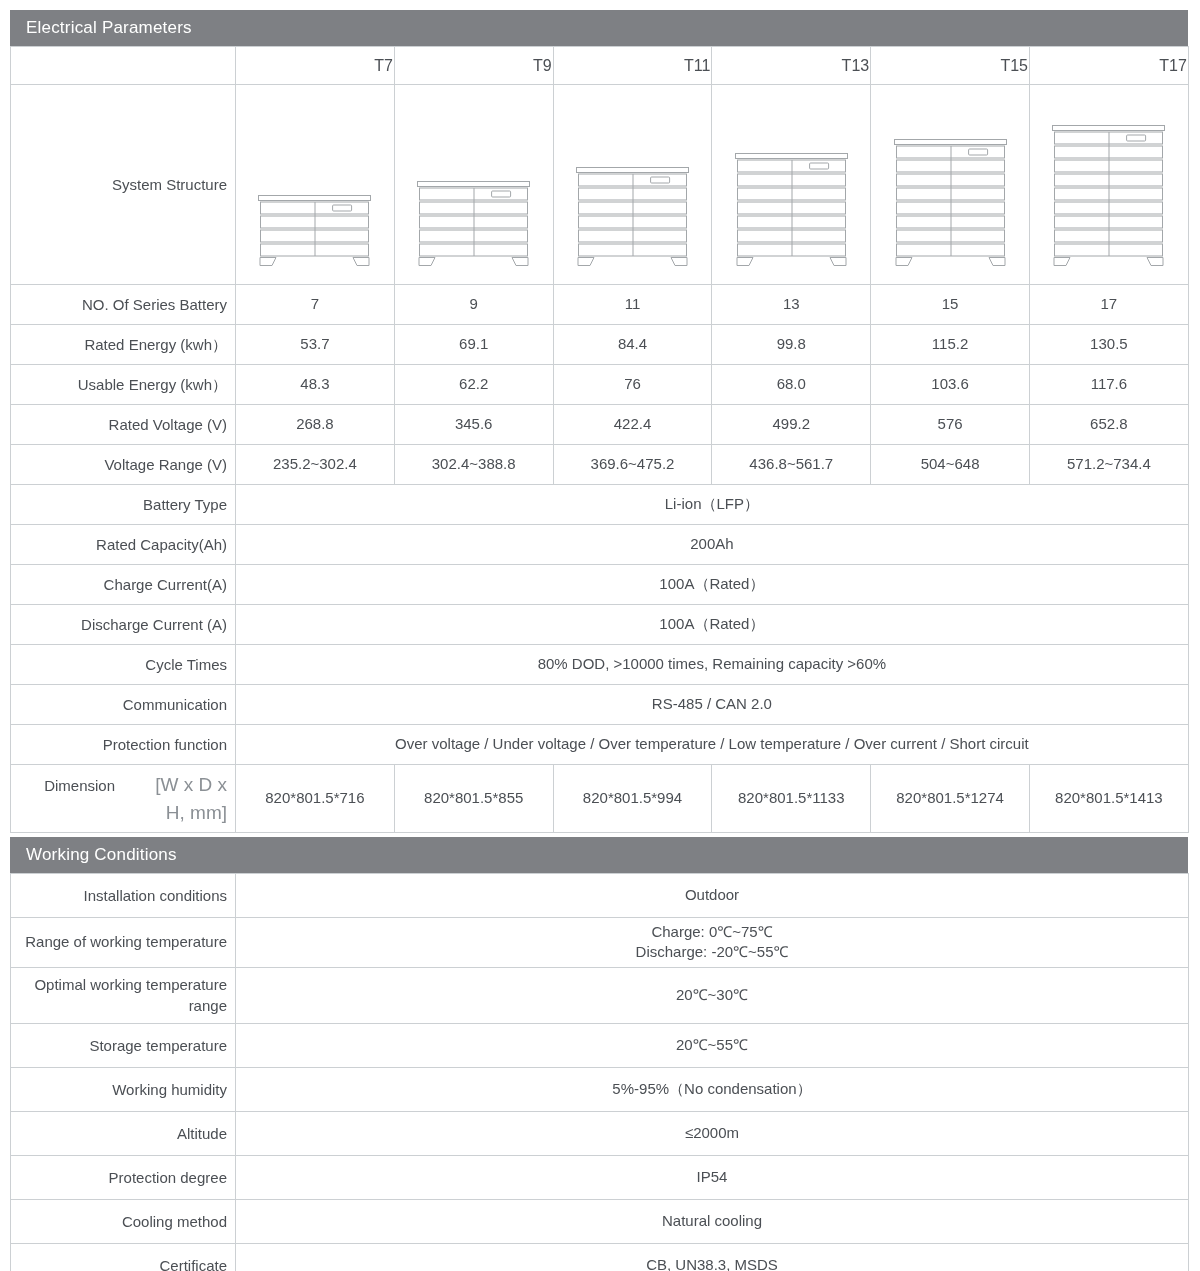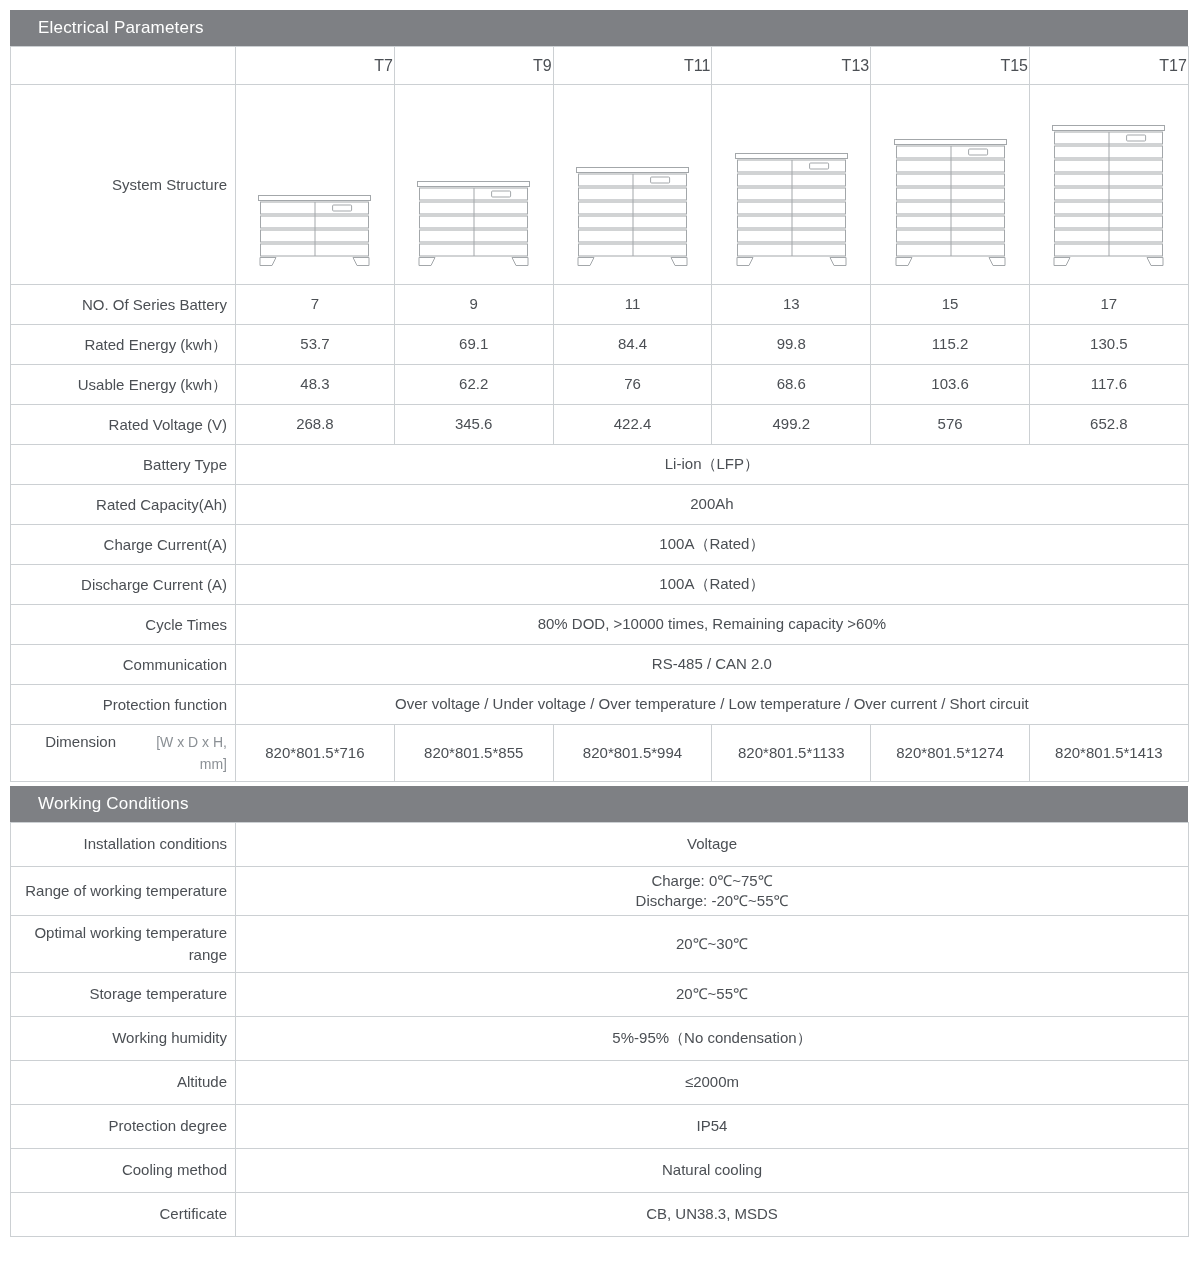--- a/index.html
+++ b/index.html
@@ -17,41 +17,41 @@
     font-family:"Liberation Sans", sans-serif;
     color:var(--body-text);
     -webkit-font-smoothing:antialiased;
   }
   .page{padding:10px 12px 8px 10px;}
   .section-bar{
     width:1178px;height:36px;line-height:36px;
     background:var(--section-header-bg);
     color:var(--section-header-text);
     font-size:17px;letter-spacing:.2px;
-    padding-left:28px;
+    padding-left:16px;
   }
   table{
     border-collapse:collapse;
     width:1178px;
     table-layout:fixed;
   }
   td{
     border:1px solid var(--table-border);
     font-size:15px;font-weight:400;
     color:var(--body-text);
     vertical-align:middle;
     background:#fff;
   }
   td.label{
     text-align:right;
     padding:6px 8px 6px 10px;
     height:40px;
     line-height:1.45;
   }
-  td.label .sub{font-size:14px;color:var(--sub-text);margin-left:36px;}
+  td.label .sub{font-size:19px;color:var(--sub-text);margin-left:36px;}
   td.model{height:38px;text-align:right;font-size:16px;}
   td.corner{height:38px;}
   td.val{text-align:center;height:40px;padding:4px 4px;line-height:1.35;}
   td.structure-cell{
     height:200px;
     vertical-align:bottom;
     text-align:center;
     padding:0 0 18px 0;
   }
   td.structure-cell svg{display:inline-block;vertical-align:bottom;}
@@ -188,34 +188,43 @@
           <td class="val">84.4</td>
           <td class="val">99.8</td>
           <td class="val">115.2</td>
           <td class="val">130.5</td>
         </tr>
         <tr>
           <td class="label">Usable Energy (kwh）</td>
           <td class="val">48.3</td>
           <td class="val">62.2</td>
           <td class="val">76</td>
-          <td class="val">68.6</td>
+          <td class="val">68.0</td>
           <td class="val">103.6</td>
           <td class="val">117.6</td>
         </tr>
         <tr>
           <td class="label">Rated Voltage (V)</td>
           <td class="val">268.8</td>
           <td class="val">345.6</td>
           <td class="val">422.4</td>
           <td class="val">499.2</td>
           <td class="val">576</td>
           <td class="val">652.8</td>
         </tr>
         <tr>
+          <td class="label">Voltage Range (V)</td>
+          <td class="val">235.2~302.4</td>
+          <td class="val">302.4~388.8</td>
+          <td class="val">369.6~475.2</td>
+          <td class="val">436.8~561.7</td>
+          <td class="val">504~648</td>
+          <td class="val">571.2~734.4</td>
+        </tr>
+        <tr>
           <td class="label">Battery Type</td>
           <td class="val merged" colspan="6">Li-ion（LFP）</td>
         </tr>
         <tr>
           <td class="label">Rated Capacity(Ah)</td>
           <td class="val merged" colspan="6">200Ah</td>
         </tr>
         <tr>
           <td class="label">Charge Current(A)</td>
           <td class="val merged" colspan="6">100A（Rated）</td>
@@ -255,21 +264,21 @@
   </div>
 
   <table class="work-table">
     <colgroup>
       <col style="width:225px">
       <col style="width:953px">
     </colgroup>
     <tbody id="work-body">
         <tr>
           <td class="label">Installation conditions</td>
-          <td class="val">Voltage</td>
+          <td class="val">Outdoor</td>
         </tr>
         <tr>
           <td class="label">Range of working temperature</td>
           <td class="val">
             <div>Charge: 0℃~75℃</div>
             <div>Discharge: -20℃~55℃</div>
           </td>
         </tr>
         <tr>
           <td class="label">Optimal working temperature range</td>

